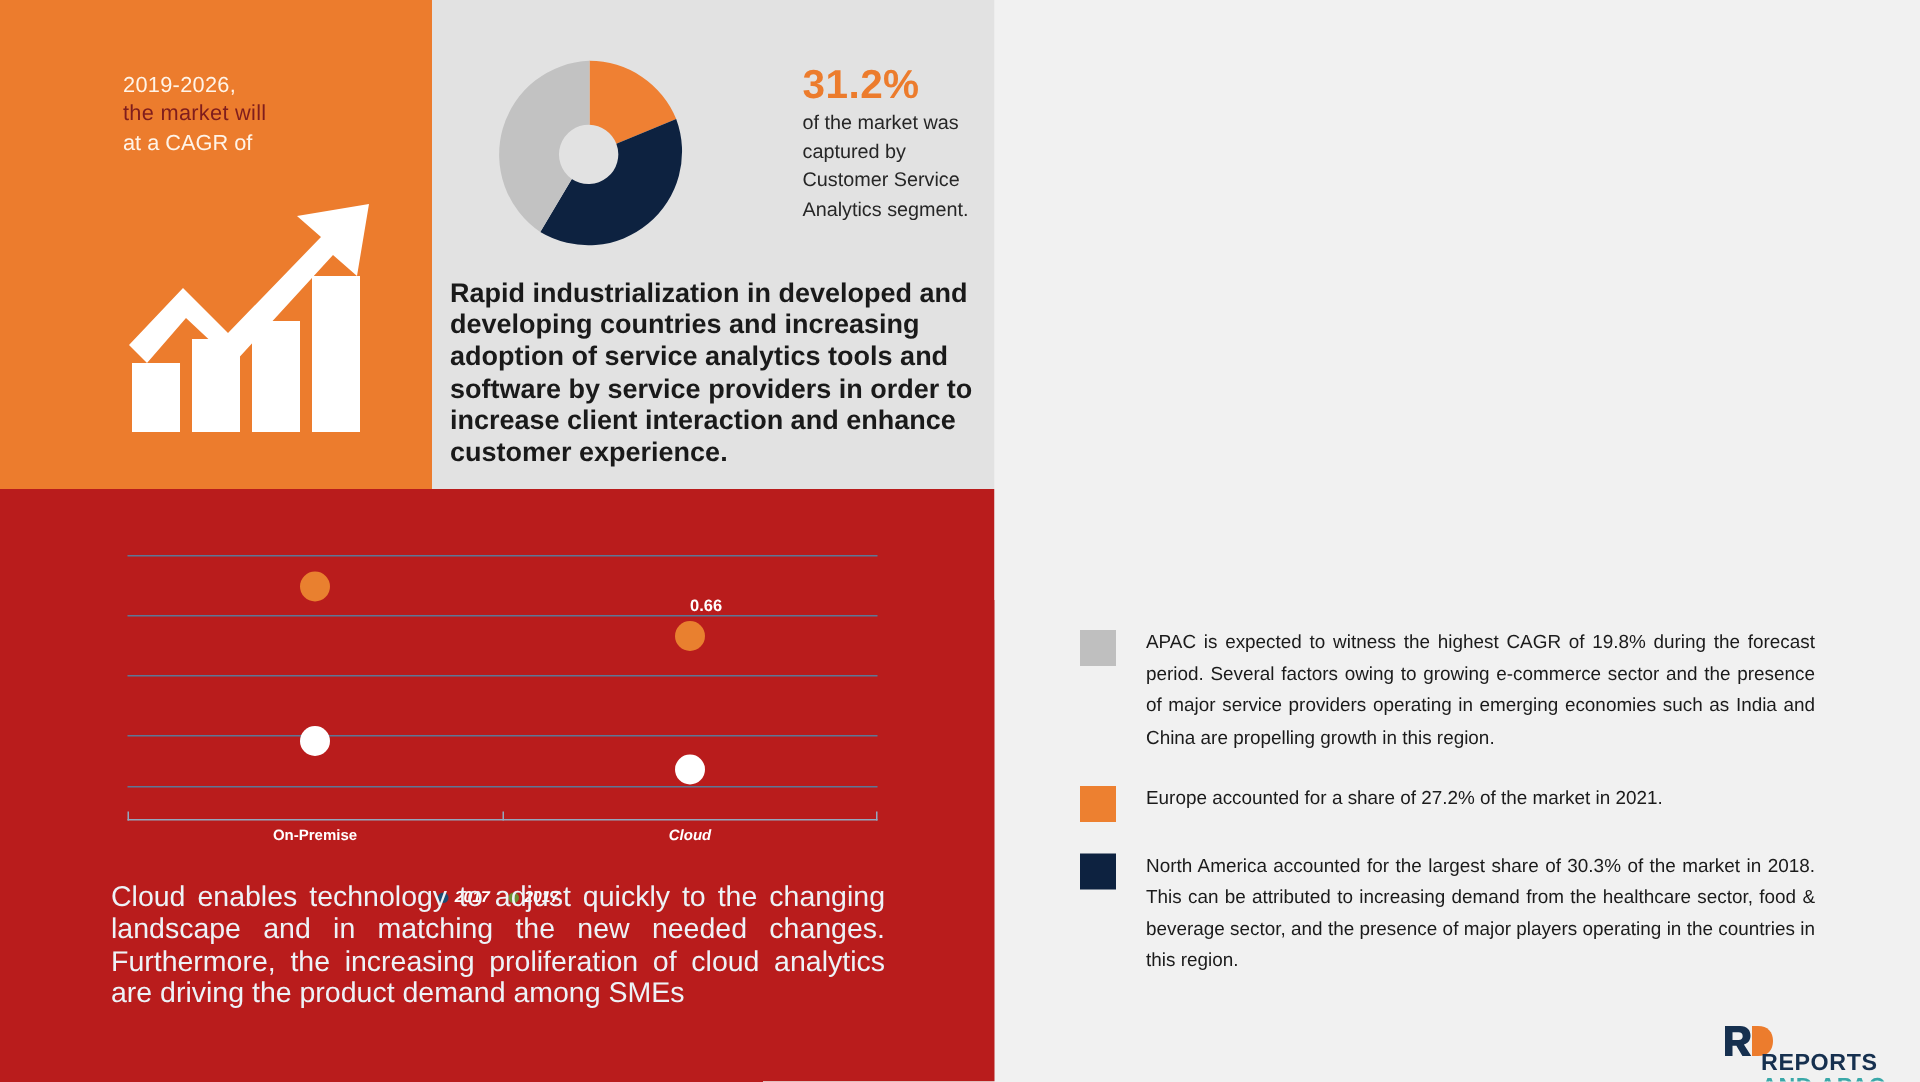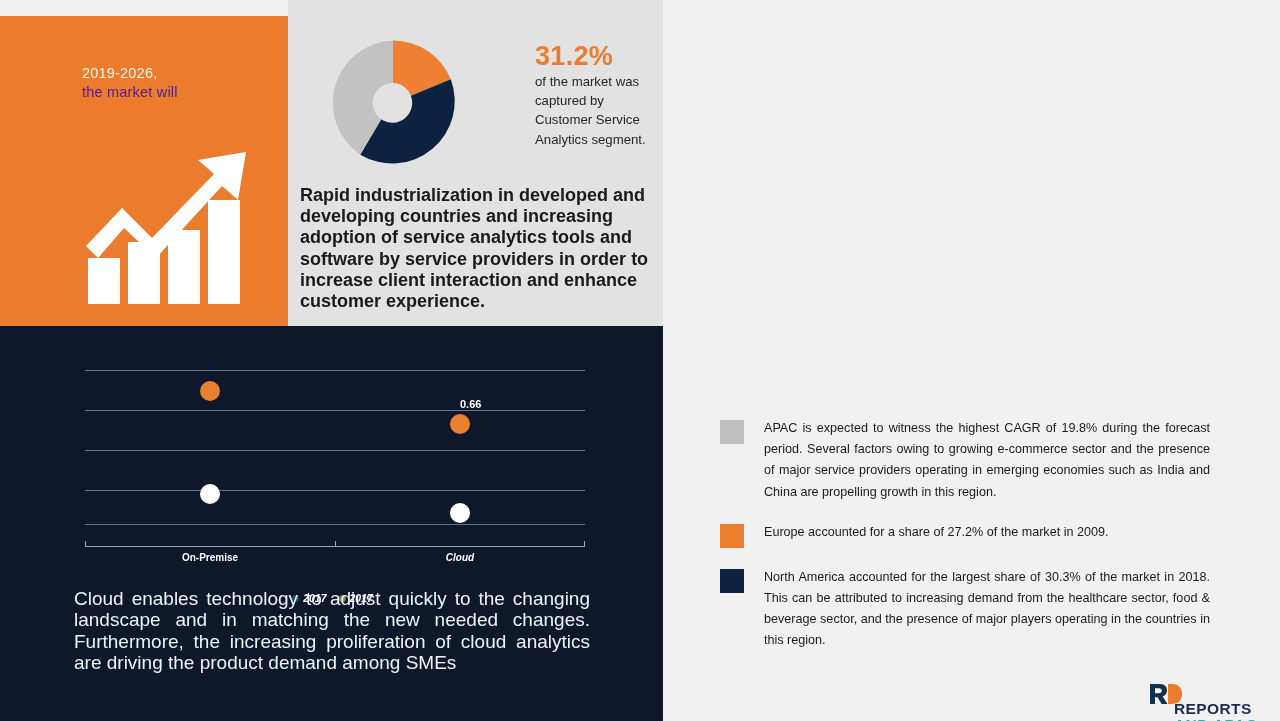--- a/index.html
+++ b/index.html
@@ -6,26 +6,26 @@
   html, body {
     width: 1280px; height: 721px;
     font-family: "Liberation Sans", sans-serif;
     background: #F2F2F2;
     overflow: hidden;
   }
   #page { position: relative; width: 1280px; height: 721px; background: #F1F1F1; }
 
   
   #orange-panel {
-    position: absolute; left: 0; top: 16px; width: 288px; height: 326px;
+    position: absolute; left: 0; top: 0; width: 288px; height: 326px;
     background: #EC7C2D; overflow: hidden;
   }
   #accel-text { position: absolute; left: 82px; top: 48px; color: #FFFFFF; }
   .acc-l1 { font-size: 14.5px; line-height: 19px; color: #FFF4E8; letter-spacing: .2px; }
-  .acc-l2 { font-size: 14.5px; line-height: 19px; color: #4c1d95; letter-spacing: .2px; }
+  .acc-l2 { font-size: 14.5px; line-height: 19px; color: #7f1d1d; letter-spacing: .2px; }
   .acc-big { font-size: 28px; font-weight: bold; line-height: 33px; letter-spacing: .3px; }
   .acc-l4 { font-size: 14.5px; line-height: 20px; color: #FFF4E8; }
   .acc-cagr { font-size: 25px; font-weight: bold; line-height: 30px; }
 
   #growth-icon { position: absolute; left: 80px; top: 130px; width: 180px; height: 160px; }
 
   
   #grey-panel {
     position: absolute; left: 288px; top: 0; width: 375px; height: 326px;
     background: #E2E2E2; overflow: hidden;
@@ -35,21 +35,21 @@
   #pct-value { font-size: 27px; font-weight: bold; color: #EC7C2D; line-height: 32px; letter-spacing: .3px; }
   #pct-desc { font-size: 13.2px; line-height: 19.2px; color: #262626; }
   #grey-para {
     position: absolute; left: 12px; top: 185px; width: 355px;
     font-size: 18px; line-height: 21.2px; font-weight: bold; color: #1A1A1A;
   }
 
   
   #navy-panel {
     position: absolute; left: 0; top: 326px; width: 663px; height: 395px;
-    background: #0f172a; overflow: hidden;
+    background: #b91c1c; overflow: hidden;
   }
   #dotplot { position: absolute; left: 75px; top: 34px; width: 515px; height: 200px; }
   .dp-gridline { position: absolute; height: 1px; background: #5E7795; left: 10px; width: 500px; }
   .dp-axis { position: absolute; left: 10px; height: 1px; background: #93A7BE; width: 500px; }
   .dp-tick { position: absolute; width: 1px; height: 6px; background: #93A7BE; }
   .dp-dot { position: absolute; border-radius: 50%; }
   .dp-dot.orange { background: #E9802F; }
   .dp-dot.white  { background: #FFFFFF; }
   .dp-catlabel { position: absolute; font-size: 10px; font-weight: bold; color: #FFFFFF; text-align: center; }
   #dp-value-label { position: absolute; font-size: 11px; font-weight: bold; color: #FFFFFF; }
@@ -83,20 +83,21 @@
 </style>
 </head>
 <body>
 
 <div id="page">
 
   <div id="orange-panel">
     <div id="accel-text">
       <div class="acc-l1">2019-2026,</div>
       <div class="acc-l2">the market will</div>
+      <div class="acc-l4">at a CAGR of</div>
     </div>
     <svg id="growth-icon" viewBox="0 0 180 160">
       <rect x="8" y="112" width="32" height="46" fill="#FFFFFF"></rect>
       <rect x="48" y="96" width="32" height="62" fill="#FFFFFF"></rect>
       <rect x="88" y="84" width="32" height="74" fill="#FFFFFF"></rect>
       <rect x="128" y="54" width="32" height="104" fill="#FFFFFF"></rect>
       <path d="M6 100 L42 62 L72 92 L134 28 L118 14 L166 6 L158 54 L142 40 L76 112 L44 82 L18 112 Z" fill="#FFFFFF"></path>
     </svg>
   </div>
 
@@ -173,21 +174,21 @@
     
   </div>
 
   <div id="bullets">
     <div class="bullet">
       <span class="bullet-sw" style="background:#BFBFBF;"></span>
       <span class="bullet-text">APAC is expected to witness the highest CAGR of 19.8% during the forecast period. Several factors owing to growing e-commerce sector and the presence of major service providers operating in emerging economies such as India and China are propelling growth in this region.</span>
     </div>
     <div class="bullet">
       <span class="bullet-sw" style="background:#ED8030;"></span>
-      <span class="bullet-text">Europe accounted for a share of 27.2% of the market in 2009.</span>
+      <span class="bullet-text">Europe accounted for a share of 27.2% of the market in 2021.</span>
     </div>
     <div class="bullet">
       <span class="bullet-sw" style="background:#0D2240;"></span>
       <span class="bullet-text">North America accounted for the largest share of 30.3% of the market in 2018. This can be attributed to increasing demand from the healthcare sector, food &amp; beverage sector, and the presence of major players operating in the countries in this region.</span>
     </div>
   </div>
 
   <div id="logo">
     <svg id="logo-mark" viewBox="0 0 34 32">
       <path d="M2 3 H12 C17 3 19 6 19 9.5 C19 12.5 17.3 14.6 14.6 15.4 L19.5 23 H13.6 L9.6 16.2 H7 V23 H2 Z M7 7.2 V12.3 H11 C12.8 12.3 13.8 11.4 13.8 9.8 C13.8 8.1 12.8 7.2 11 7.2 Z" fill="#16304F"></path>

